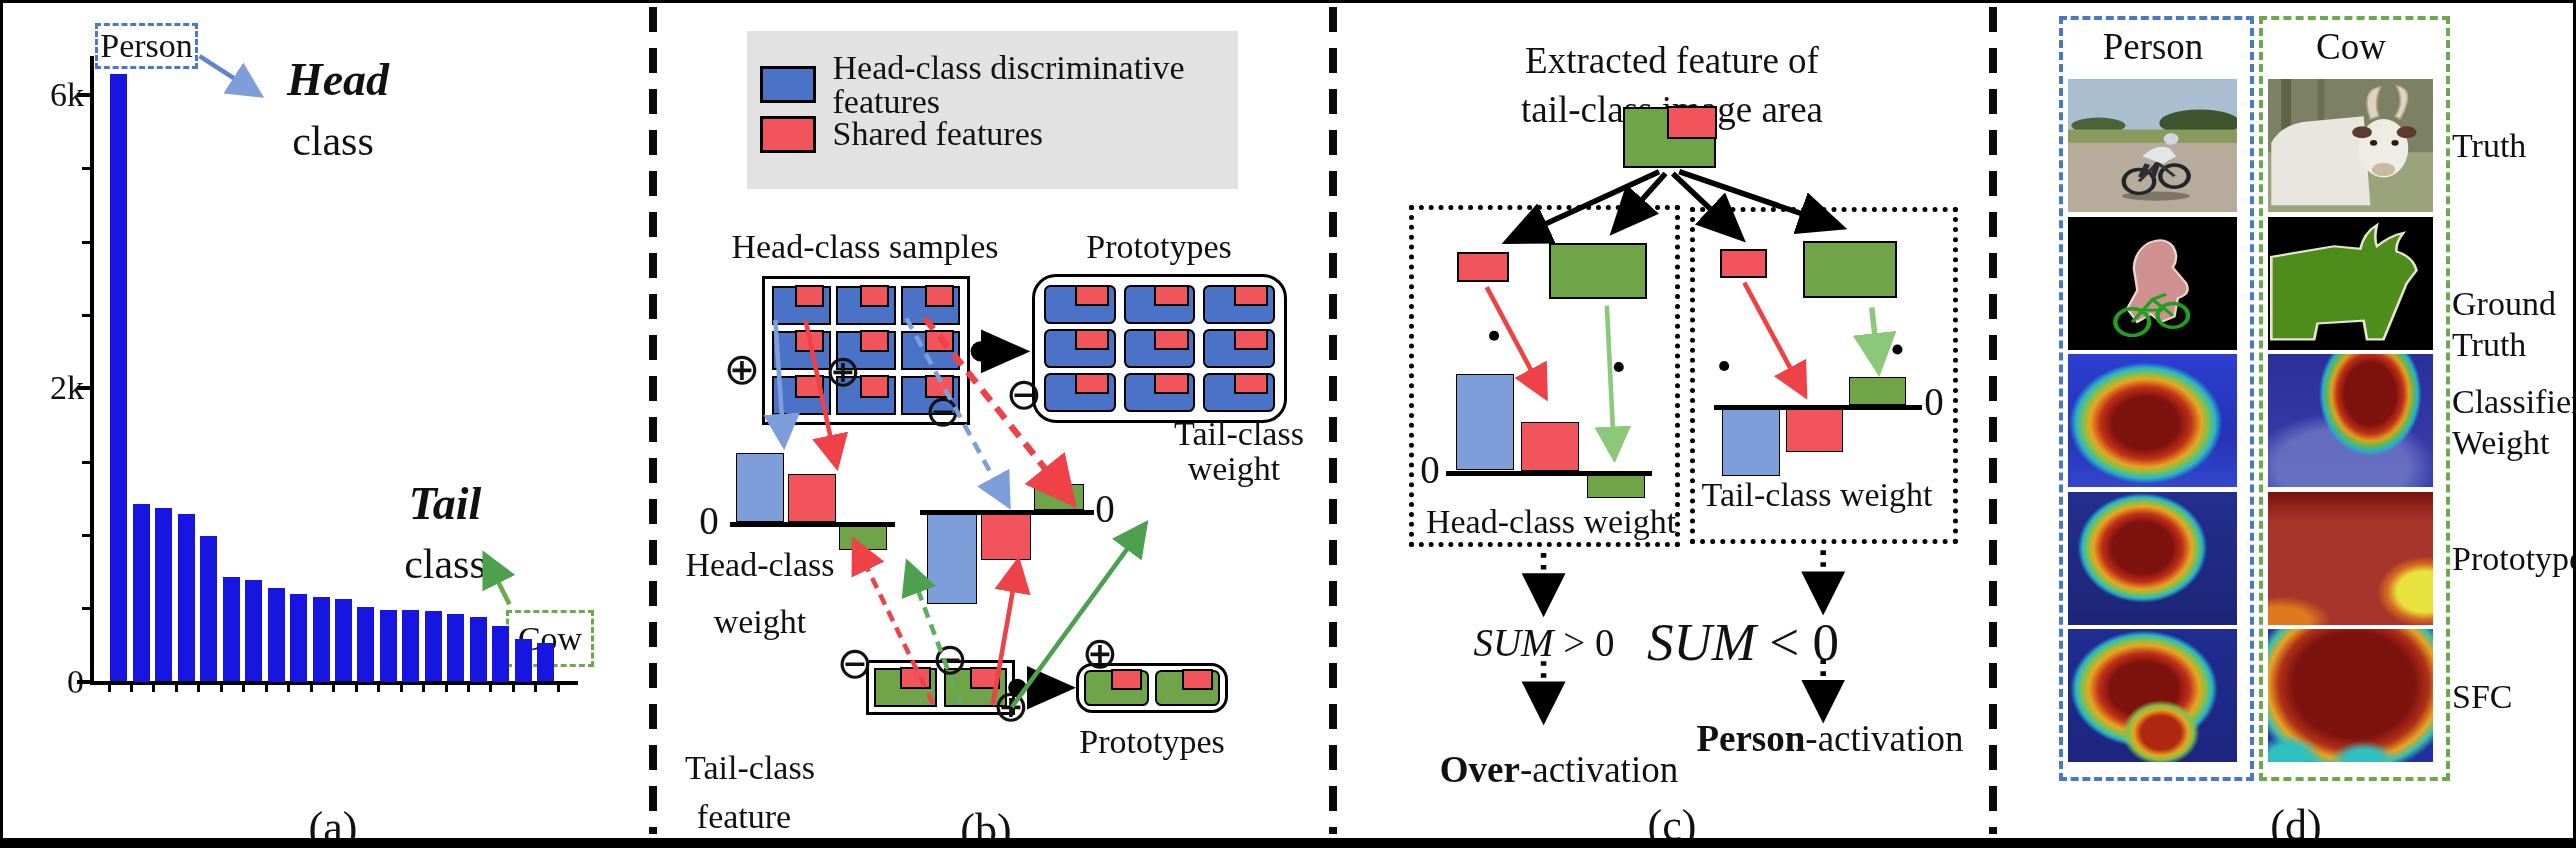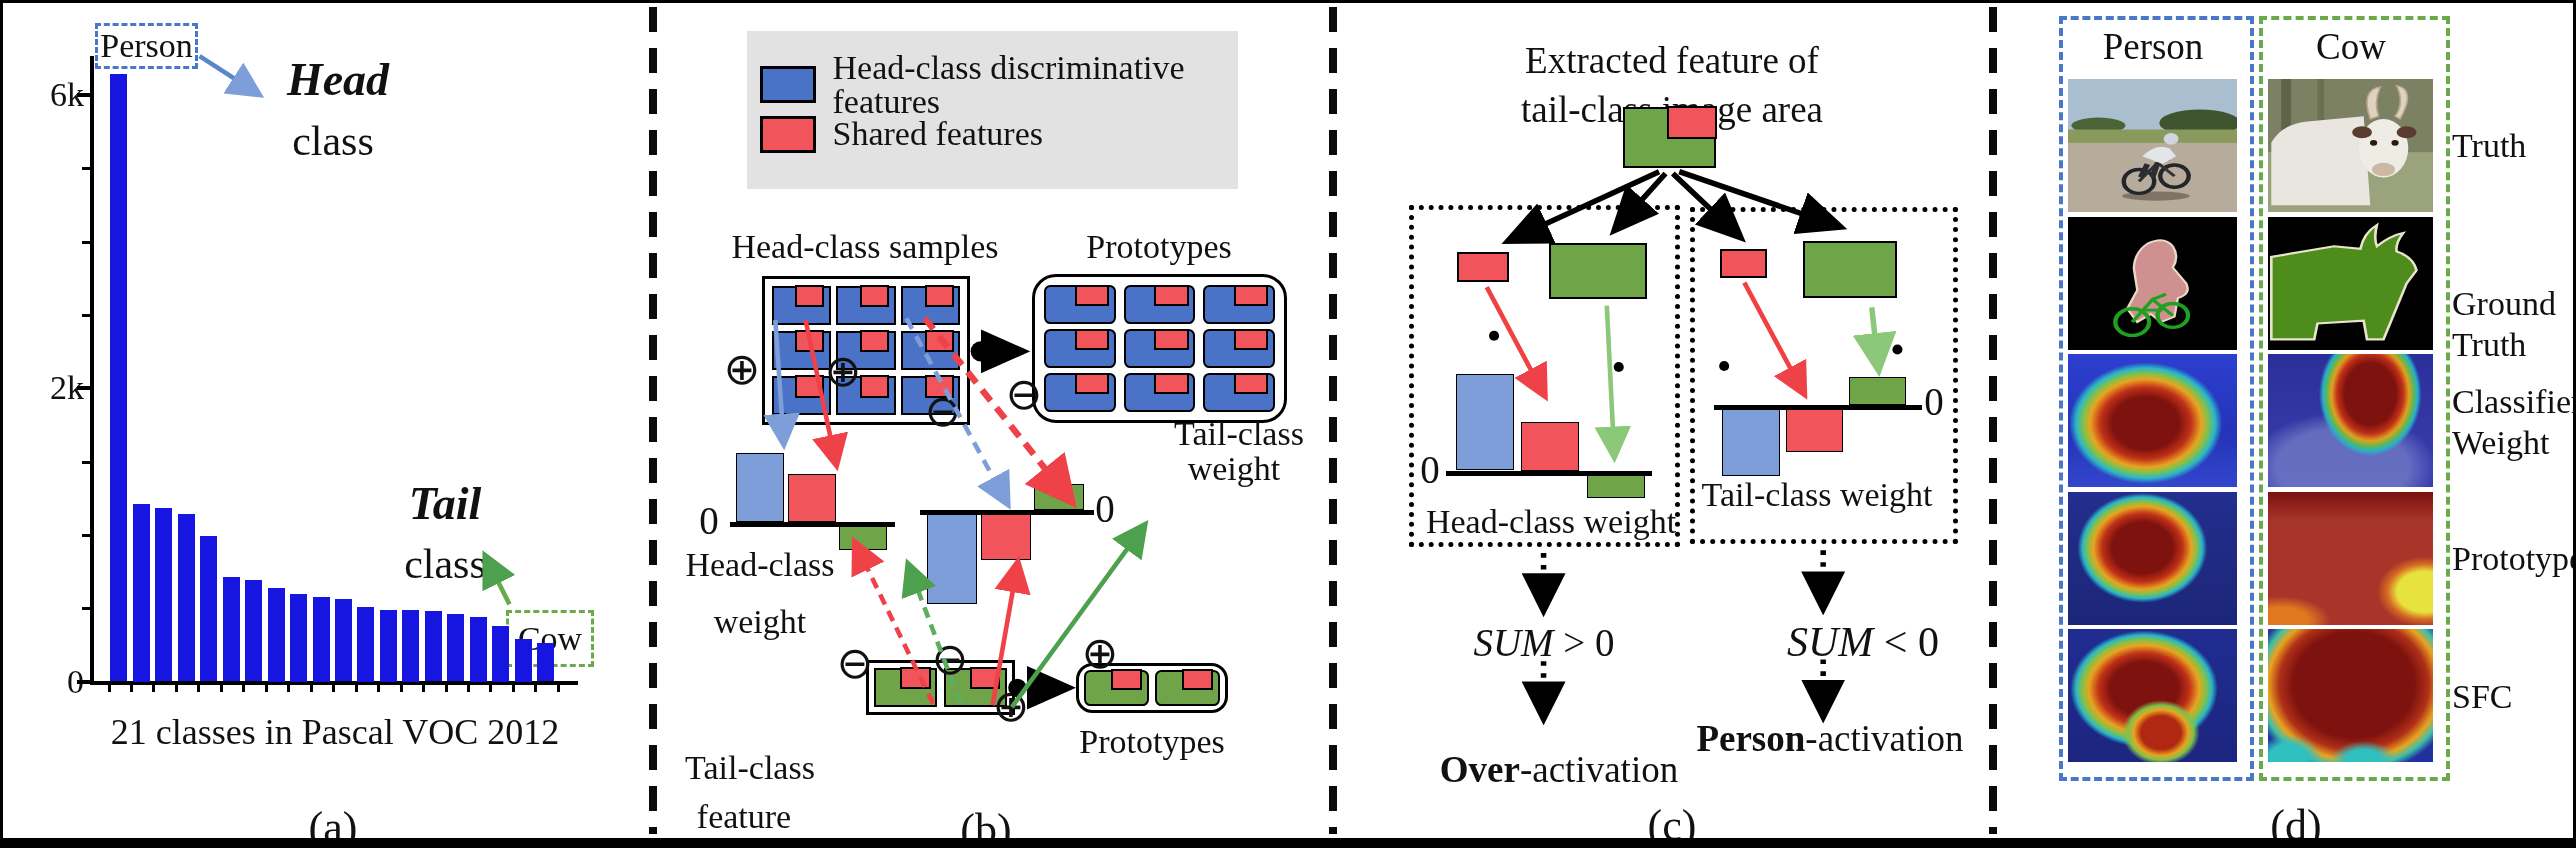--- a/index.html
+++ b/index.html
@@ -71,21 +71,20 @@
       <span style="font-size:34px">Person</span>
     </div>
 
     <div class="abs dashbox-green" style="left:503px;top:607px;width:82px;height:51px;display:flex;align-items:center;justify-content:center;background:#fff">
       <span style="font-size:34px">Cow</span>
     </div>
     <div class="abs ctr" style="left:335px;top:76px;font-size:46px;font-weight:bold;font-style:italic">Head</div>
     <div class="abs ctr" style="left:330px;top:138px;font-size:42px">class</div>
     <div class="abs ctr" style="left:442px;top:500px;font-size:46px;font-weight:bold;font-style:italic">Tail</div>
     <div class="abs ctr" style="left:442px;top:561px;font-size:42px">class</div>
-    <div class="abs ctr" style="left:332px;top:729px;font-size:36px">21 classes in Pascal VOC 2012</div>
     <div class="caption" style="left:330px;top:824px">(a)</div>
   <div class="bar" style="left: 107px; top: 71px; width: 17.4px; height: 607px;"></div>
       <div class="bar" style="left: 130px; top: 501px; width: 17.4px; height: 178px;"></div>
       <div class="bar" style="left: 152px; top: 505px; width: 17.4px; height: 173px;"></div>
       <div class="bar" style="left: 175px; top: 511px; width: 17.4px; height: 167px;"></div>
       <div class="bar" style="left: 197px; top: 533px; width: 17.4px; height: 145px;"></div>
       <div class="bar" style="left: 220px; top: 574px; width: 17.4px; height: 104px;"></div>
       <div class="bar" style="left: 242px; top: 577px; width: 17.4px; height: 101px;"></div>
       <div class="bar" style="left: 265px; top: 585px; width: 17.4px; height: 94px;"></div>
       <div class="bar" style="left: 287px; top: 591px; width: 17.4px; height: 88px;"></div>
@@ -278,21 +277,21 @@
       </div>
     <span class="zero" style="left:1427px;top:466px">0</span>
     <span class="zero" style="left:1931px;top:398px">0</span>
 
     <div class="lbl" style="left:1548px;top:519px">Head-class weight</div>
     <div class="lbl" style="left:1814px;top:492px">Tail-class weight</div>
 
     <div class="lbl" style="left:1541px;top:639px;font-size:39px">
       <i>SUM</i>&nbsp;<span>&gt; 0</span>
     </div>
-    <div class="lbl" style="left:1860px;top:639px;font-size:42px">
+    <div class="lbl" style="left:1740px;top:639px;font-size:53px">
       <i>SUM</i>&nbsp;<span>&lt; 0</span>
     </div>
     <div class="lbl" style="left:1556px;top:766px;font-size:37px">
       <b>Over</b><span>-activation</span>
     </div>
     <div class="lbl" style="left:1827px;top:735px;font-size:37px">
       <b>Person</b><span>-activation</span>
     </div>
     <div class="caption" style="left:1669px;top:822px">(c)</div>
   </div>

